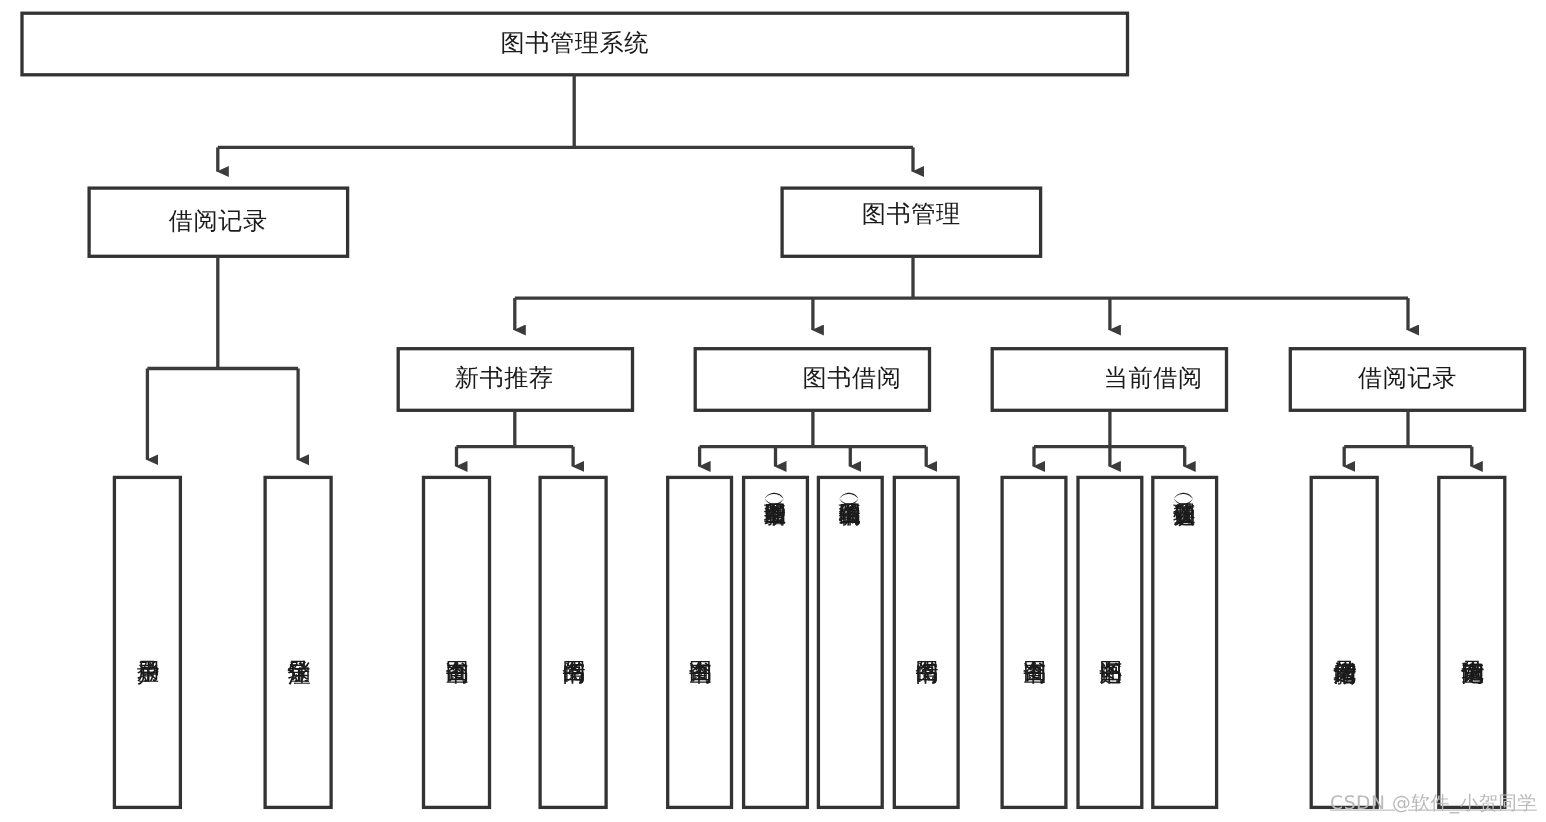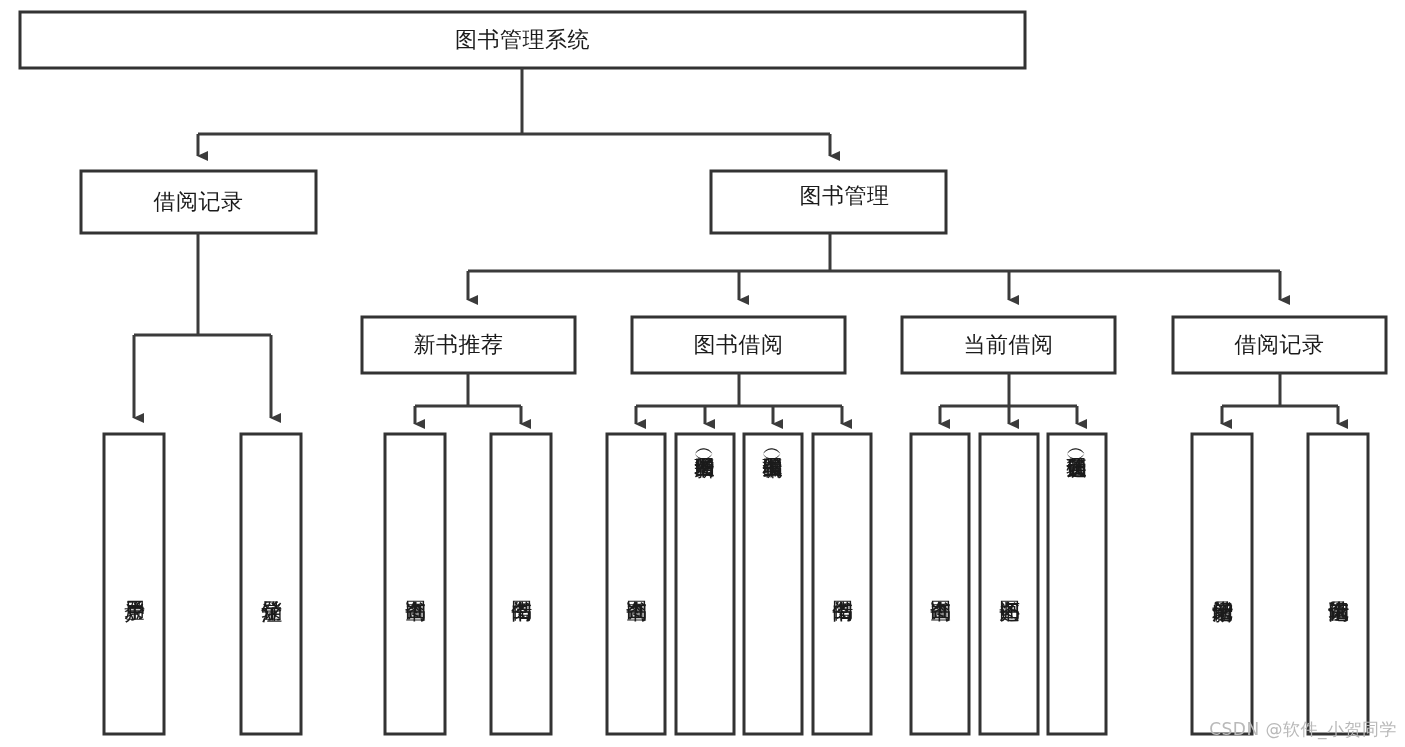--- a/index.html
+++ b/index.html
@@ -73,20 +73,21 @@
   }
   .watermark {
     position: absolute;
     right: 8px;
     bottom: 6px;
     font-size: 17px;
     color: #b9b9b9;
     letter-spacing: 0.5px;
     white-space: nowrap;
     user-select: none;
+    text-decoration: underline;
   }
 </style>
 </head>
 <body>
 
 <div id="diagram-root">
 
   <svg class="flow" viewBox="0 0 1405 747" xmlns="http://www.w3.org/2000/svg">
     <defs>
       <marker id="arrowdown" markerWidth="12" markerHeight="12" refX="5" refY="10" orient="auto" markerUnits="userSpaceOnUse">
@@ -160,27 +161,27 @@
     <rect class="node-rect" x="1048" y="434" width="58" height="300"></rect>
 
     <rect class="node-rect" x="1192" y="434" width="60" height="300"></rect>
     <rect class="node-rect" x="1308" y="434" width="60" height="300"></rect>
   </svg>
 
   <div class="node-label-h" style="left:20px; top:12px; width:1005px; height:56px;">图书管理系统</div>
 
   <div class="node-label-h" style="left:81px; top:171px; width:235px; height:62px;">借阅记录</div>
 
-  <div class="node-label-h" style="left:711px; top:171px; width:235px; height:50px;margin-left:16px;">图书管理</div>
+  <div class="node-label-h" style="left:711px; top:171px; width:235px; height:50px;">图书管理</div>
 
   <div class="node-label-h" style="left:362px; top:317px; width:193px; height:56px;">新书推荐</div>
 
-  <div class="node-label-h" style="left:632px; top:317px; width:213px; height:56px;">图书借阅</div>
-
-  <div class="node-label-h" style="left:902px; top:317px; width:213px; height:56px;">当前借阅</div>
+  <div class="node-label-h" style="left:632px; top:317px; width:213px; height:56px;padding-left:36px;">图书借阅</div>
+
+  <div class="node-label-h" style="left:902px; top:317px; width:213px; height:56px;padding-left:40px;">当前借阅</div>
 
   <div class="node-label-h" style="left:1173px; top:317px; width:213px; height:56px;">借阅记录</div>
 
   <div class="node-label-v" style="left:104px; top:434px; width:60px; height:300px;">用户登录</div>
   <div class="node-label-v" style="left:241px; top:434px; width:60px; height:300px;">注销登录</div>
 
   <div class="node-label-v" style="left:385px; top:434px; width:60px; height:300px;">查询图书</div>
   <div class="node-label-v" style="left:491px; top:434px; width:60px; height:300px;">借阅图书</div>
 
   <div class="node-label-v" style="left:607px; top:434px; width:58px; height:300px;">查询图书</div>

